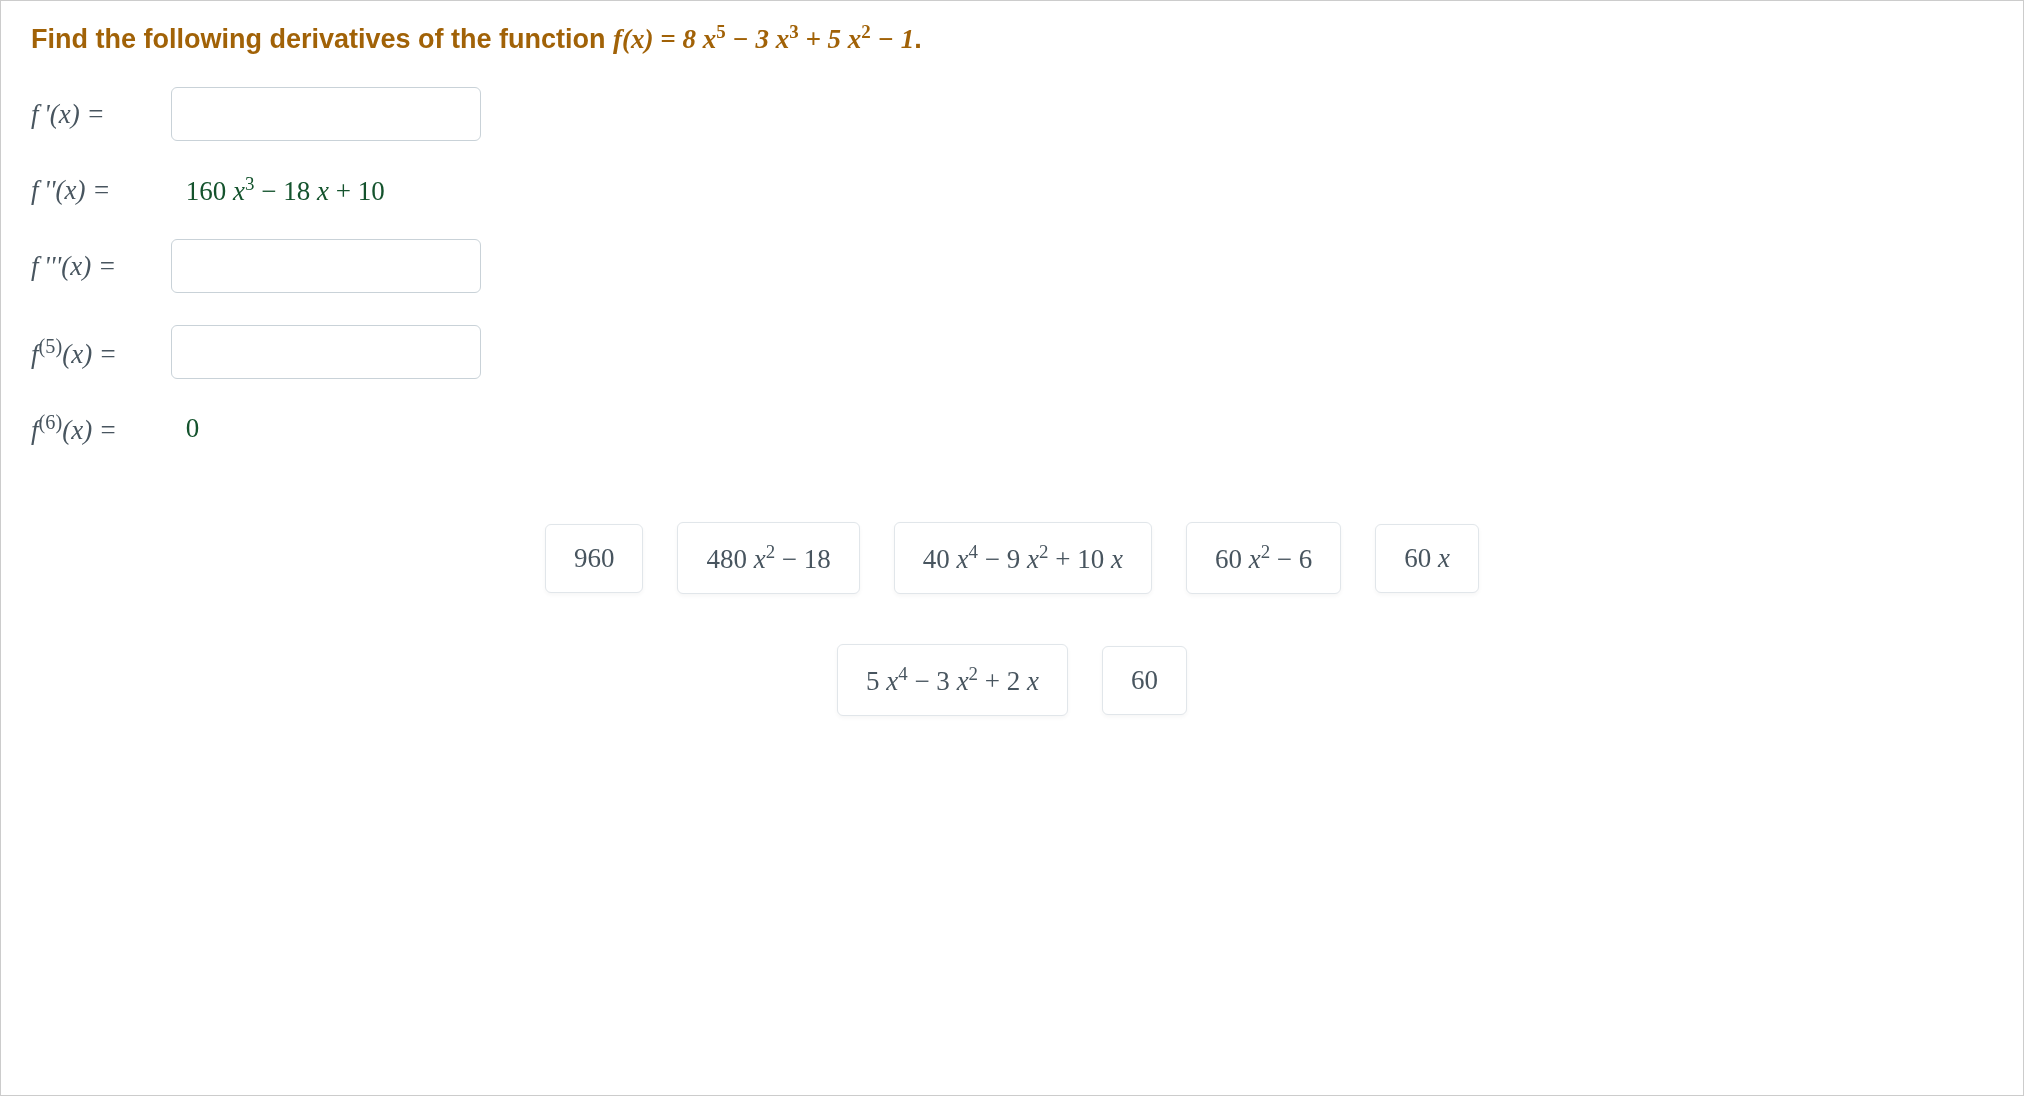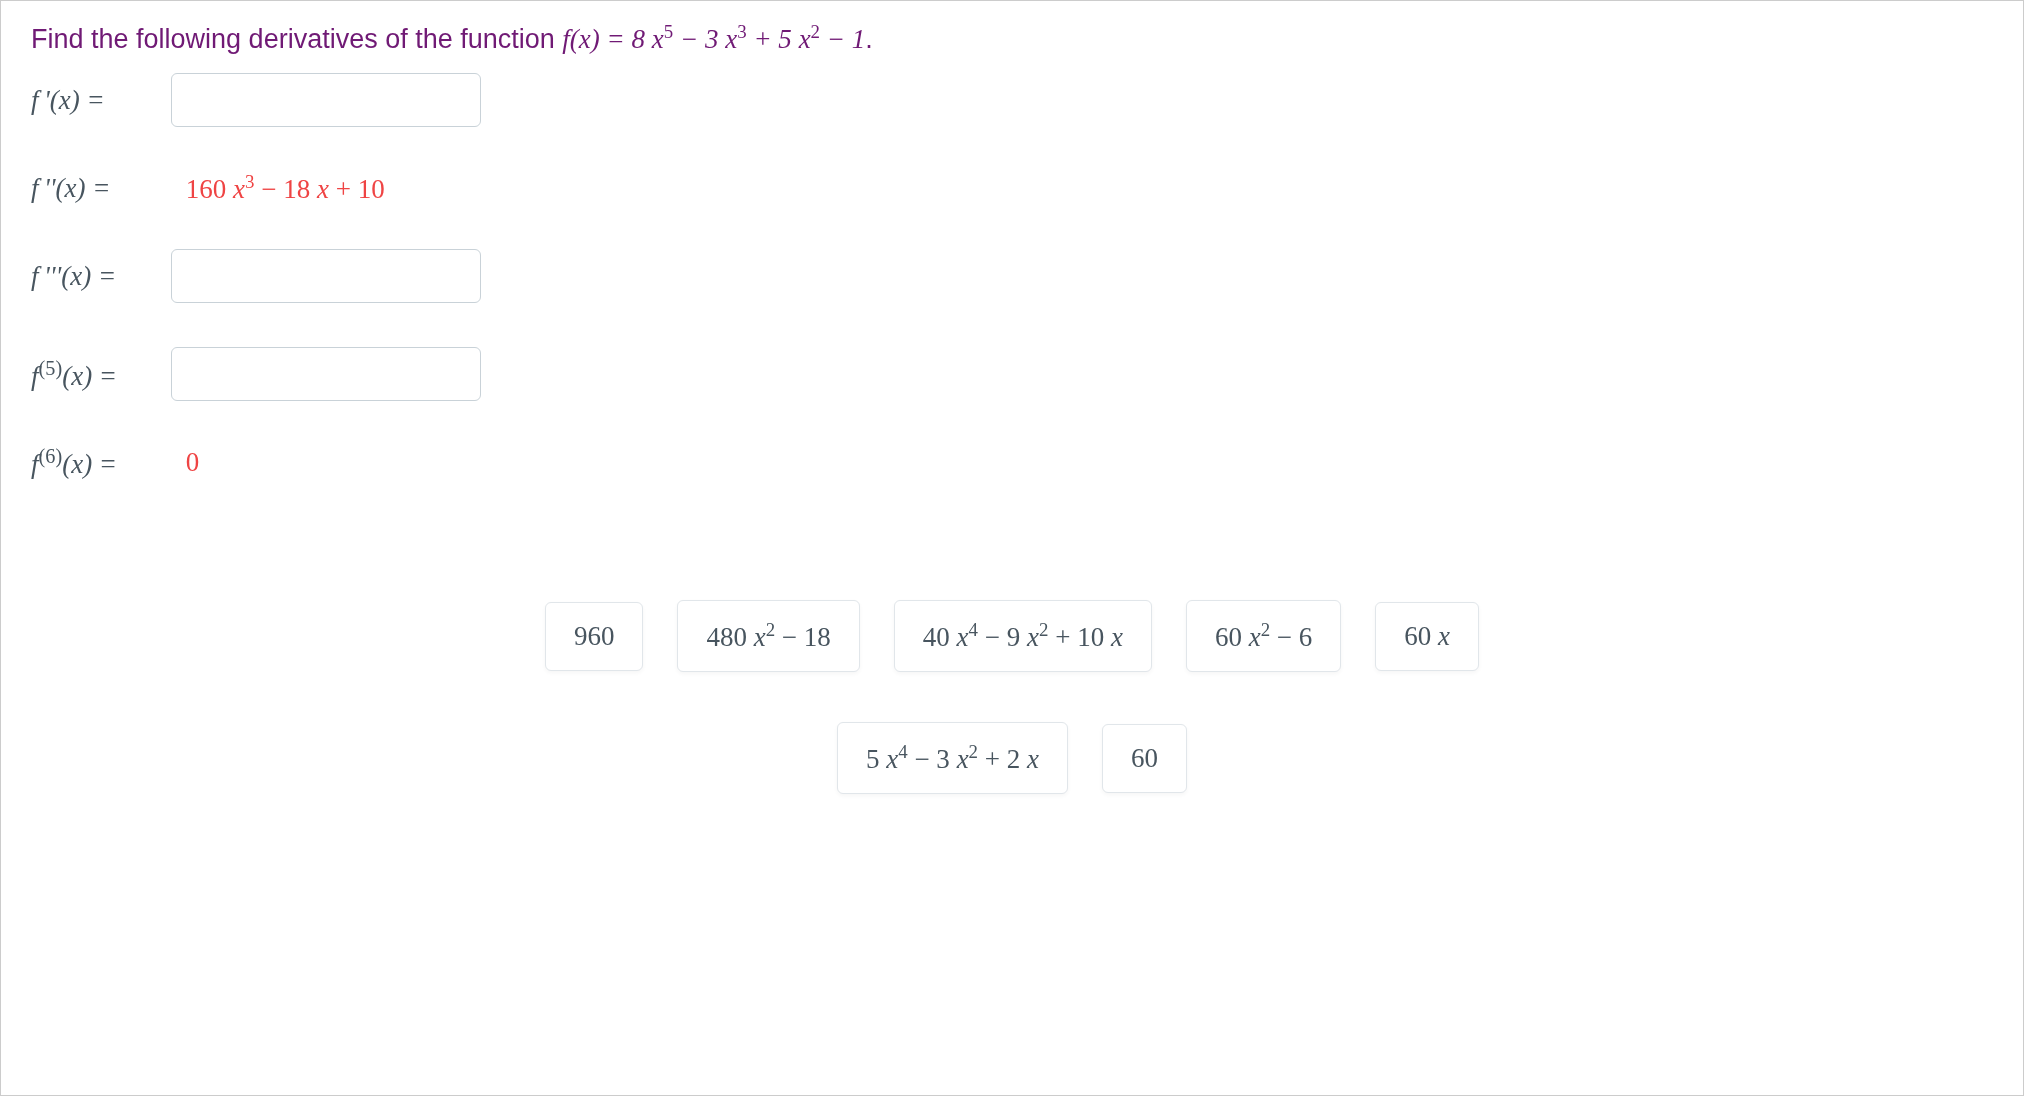--- a/index.html
+++ b/index.html
@@ -12,33 +12,33 @@
       background: #ffffff;
       padding: 20px 30px;
       color: #48555f;
       font-size: 24px;
       width: 2024px;
       height: 1096px;
       border: 1px solid #ccc;
     }
     .question-text {
       font-size: 27px;
-      color: #701a75;
-      margin-bottom: 18px;
-      font-weight: 400;
+      color: #a16207;
+      margin-bottom: 32px;
+      font-weight: 700;
     }
     .math-inline {
       font-style: italic;
       font-family: 'Times New Roman', serif;
     }
     .derivative-list {
       display: flex;
       flex-direction: column;
-      gap: 44px;
-      margin-bottom: 120px;
+      gap: 32px;
+      margin-bottom: 76px;
     }
     .derivative-row {
       display: flex;
       align-items: center;
       font-size: 27px;
       color: #48555f;
     }
     .derivative-label {
       font-family: 'Times New Roman', serif;
       font-style: italic;
@@ -58,21 +58,21 @@
     .answer-box {
       border: 1px solid #c9d2d8;
       border-radius: 6px;
       width: 310px;
       height: 54px;
       background: #fff;
     }
     .answer-value {
       font-family: 'Times New Roman', serif;
       font-style: normal;
-      color: #ef4444;
+      color: #14532d;
       padding-left: 8px;
     }
     .answer-value .var {
       font-style: italic;
     }
     .options-container {
       display: flex;
       flex-direction: column;
       align-items: center;
       gap: 50px;

